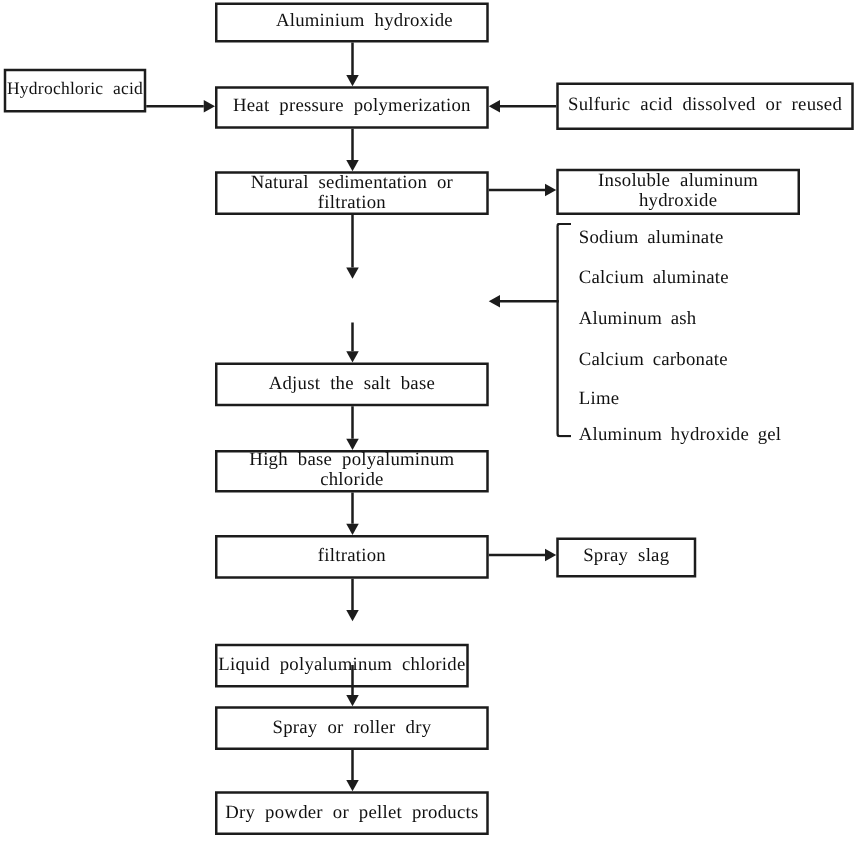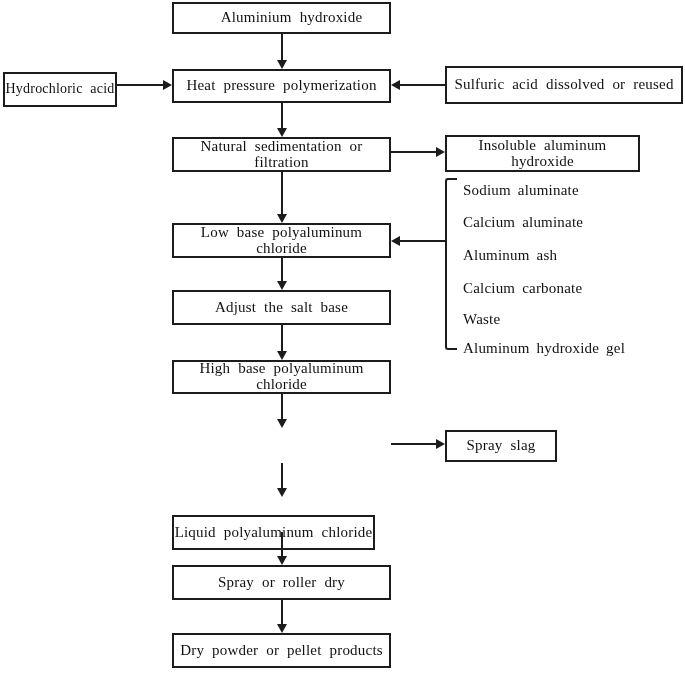--- a/index.html
+++ b/index.html
@@ -71,36 +71,36 @@
   #n2  { left:172px; top:69px;  width:219px; height:34px; }
   #n3  { left:172px; top:137px; width:219px; height:35px; }
   #n4  { left:172px; top:223px; width:219px; height:35px; }
   #n5  { left:172px; top:290px; width:219px; height:35px; }
   #n6  { left:172px; top:360px; width:219px; height:34px; }
   #n7  { left:172px; top:428px; width:219px; height:35px; }
   #n8  { left:172px; top:515px; width:203px; height:35px; }
   #n9  { left:172px; top:565px; width:219px; height:35px; }
   #n10 { left:172px; top:633px; width:219px; height:35px; }
   
-  #hcl   { left:3px;   top:72px;  width:114px; height:35px; font-size:14px; }
+  #hcl   { left:3px;   top:55px;  width:114px; height:35px; font-size:14px; }
   #sulf  { left:445px; top:66px;  width:238px; height:38px;font-family:Liberation Serif, serif; }
   #insol { left:445px; top:135px; width:195px; height:37px; }
   #waste { left:445px; top:430px; width:112px; height:32px; }
 </style>
 </head>
 <body>
 
 <div id="stage">
 
   <div class="box" id="n1">Aluminium hydroxide</div>
   <div class="box" id="n2">Heat pressure polymerization</div>
   <div class="box" id="n3">Natural sedimentation or filtration</div>
-  <div class="box" id="n4">Low base polyaluminum chloride</div>
   <div class="box" id="n5">Adjust the salt base</div>
   <div class="box" id="n6">High base polyaluminum chloride</div>
+  <div class="box" id="n7">filtration</div>
   <div class="box" id="n8">Liquid polyaluminum chloride</div>
   <div class="box" id="n9">Spray or roller dry</div>
   <div class="box" id="n10">Dry powder or pellet products</div>
 
   <div class="box" id="hcl">Hydrochloric acid</div>
   <div class="box" id="sulf">Sulfuric acid dissolved or reused</div>
   <div class="box" id="insol">Insoluble aluminum hydroxide</div>
   <div class="box" id="waste">Spray slag</div>
 
   <div class="vline" style="left:281px; top:34px;  height:26px;"></div>
@@ -143,16 +143,16 @@
   <div class="ah-left" style="left:391px; top:236px;"></div>
 
   <div class="hline" style="left:391px; top:443px; width:45px;"></div>
   <div class="ah-right" style="left:436px; top:439px;"></div>
 
   <div class="bracket"></div>
   <div class="additive" style="top:182px;">Sodium aluminate</div>
   <div class="additive" style="top:214px;">Calcium aluminate</div>
   <div class="additive" style="top:247px;">Aluminum ash</div>
   <div class="additive" style="top:280px;">Calcium carbonate</div>
-  <div class="additive" style="top:311px;">Waste</div>
+  <div class="additive" style="top:311px;">Lime</div>
   <div class="additive" style="top:340px;">Aluminum hydroxide gel</div>
 
 </div>
 
 </body></html>

